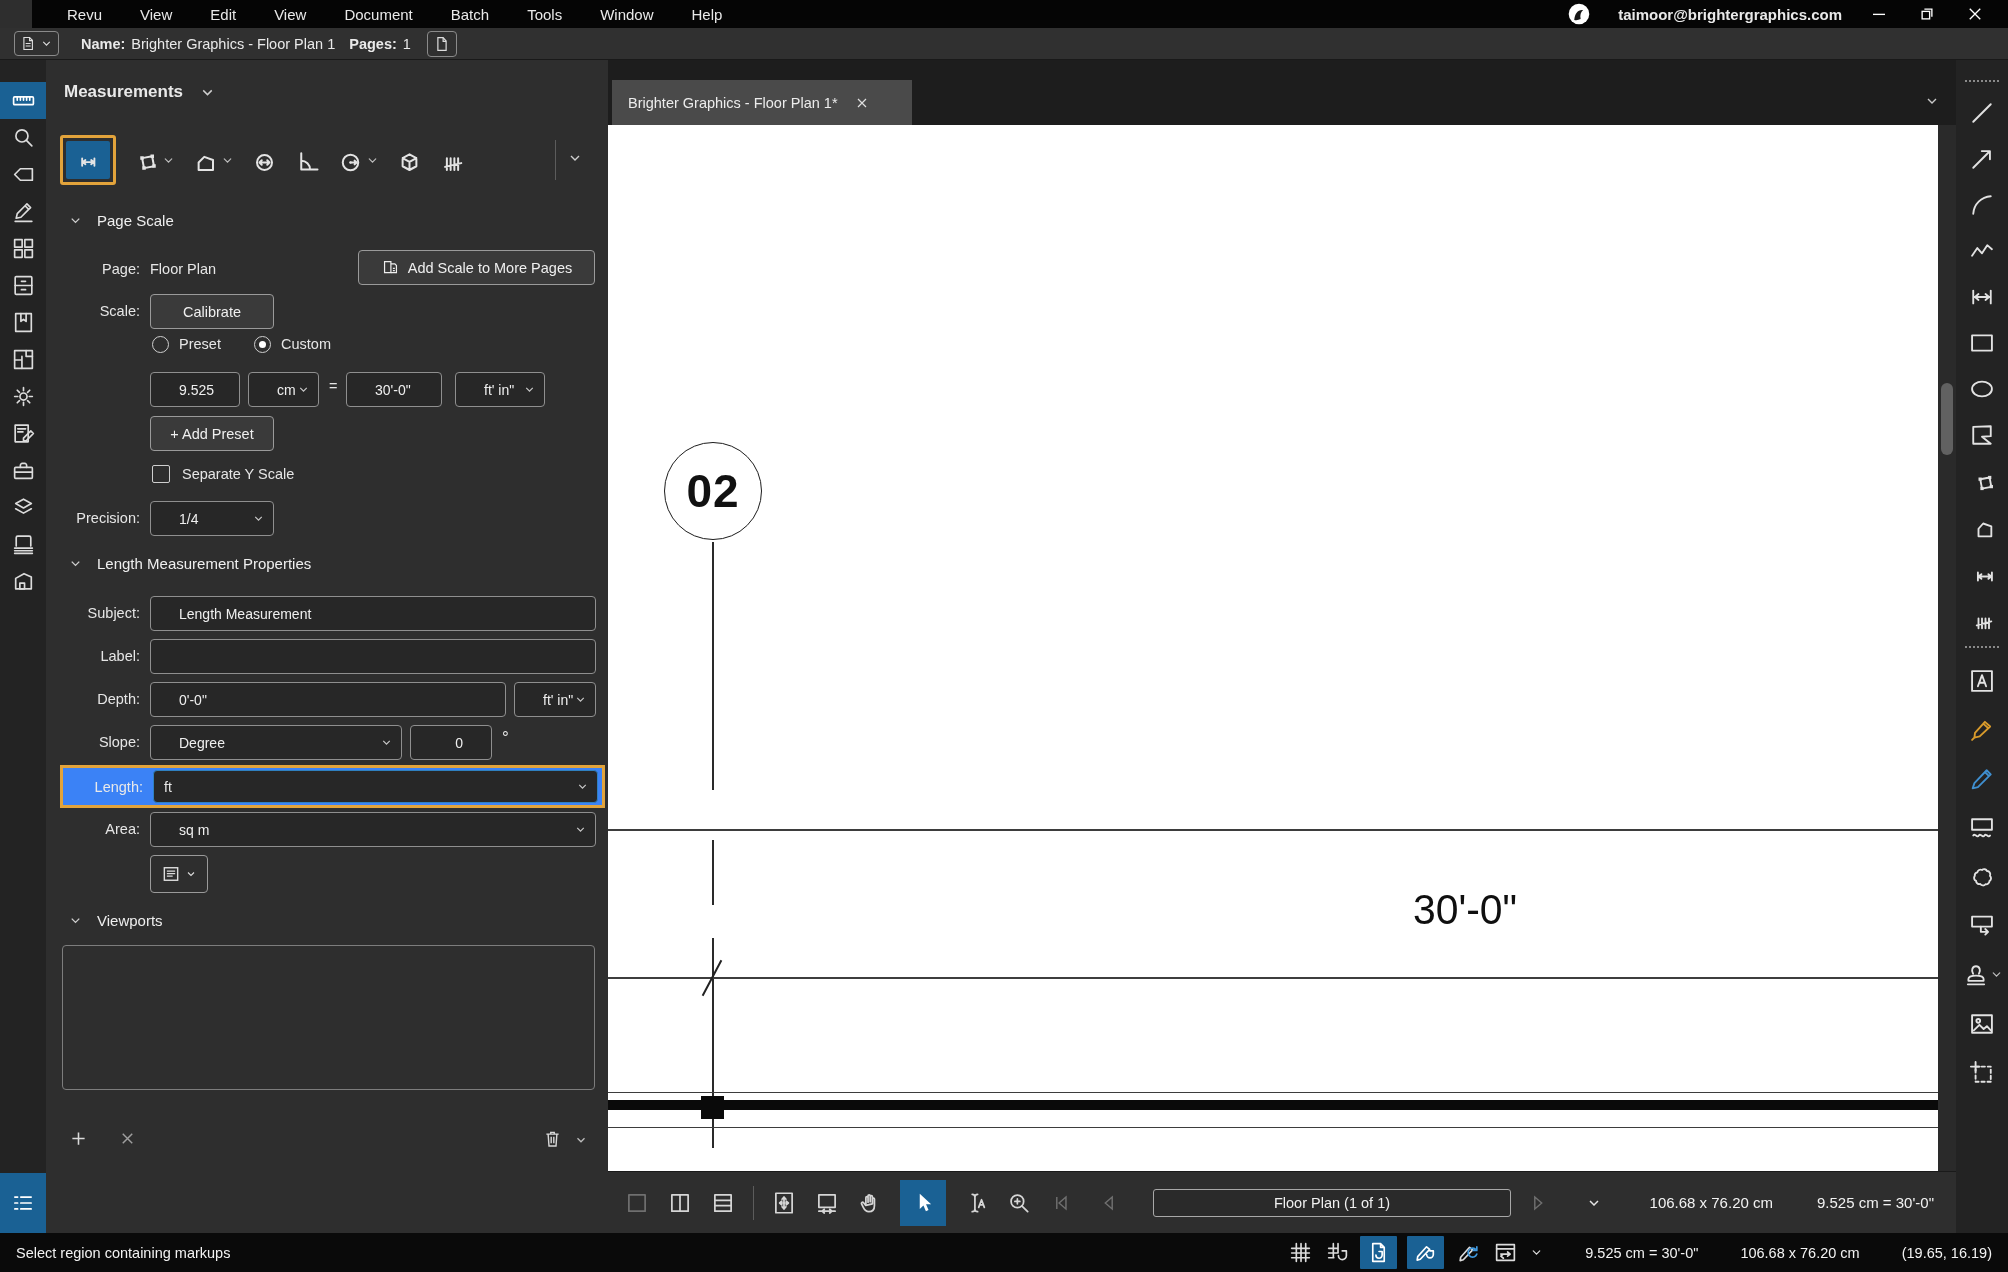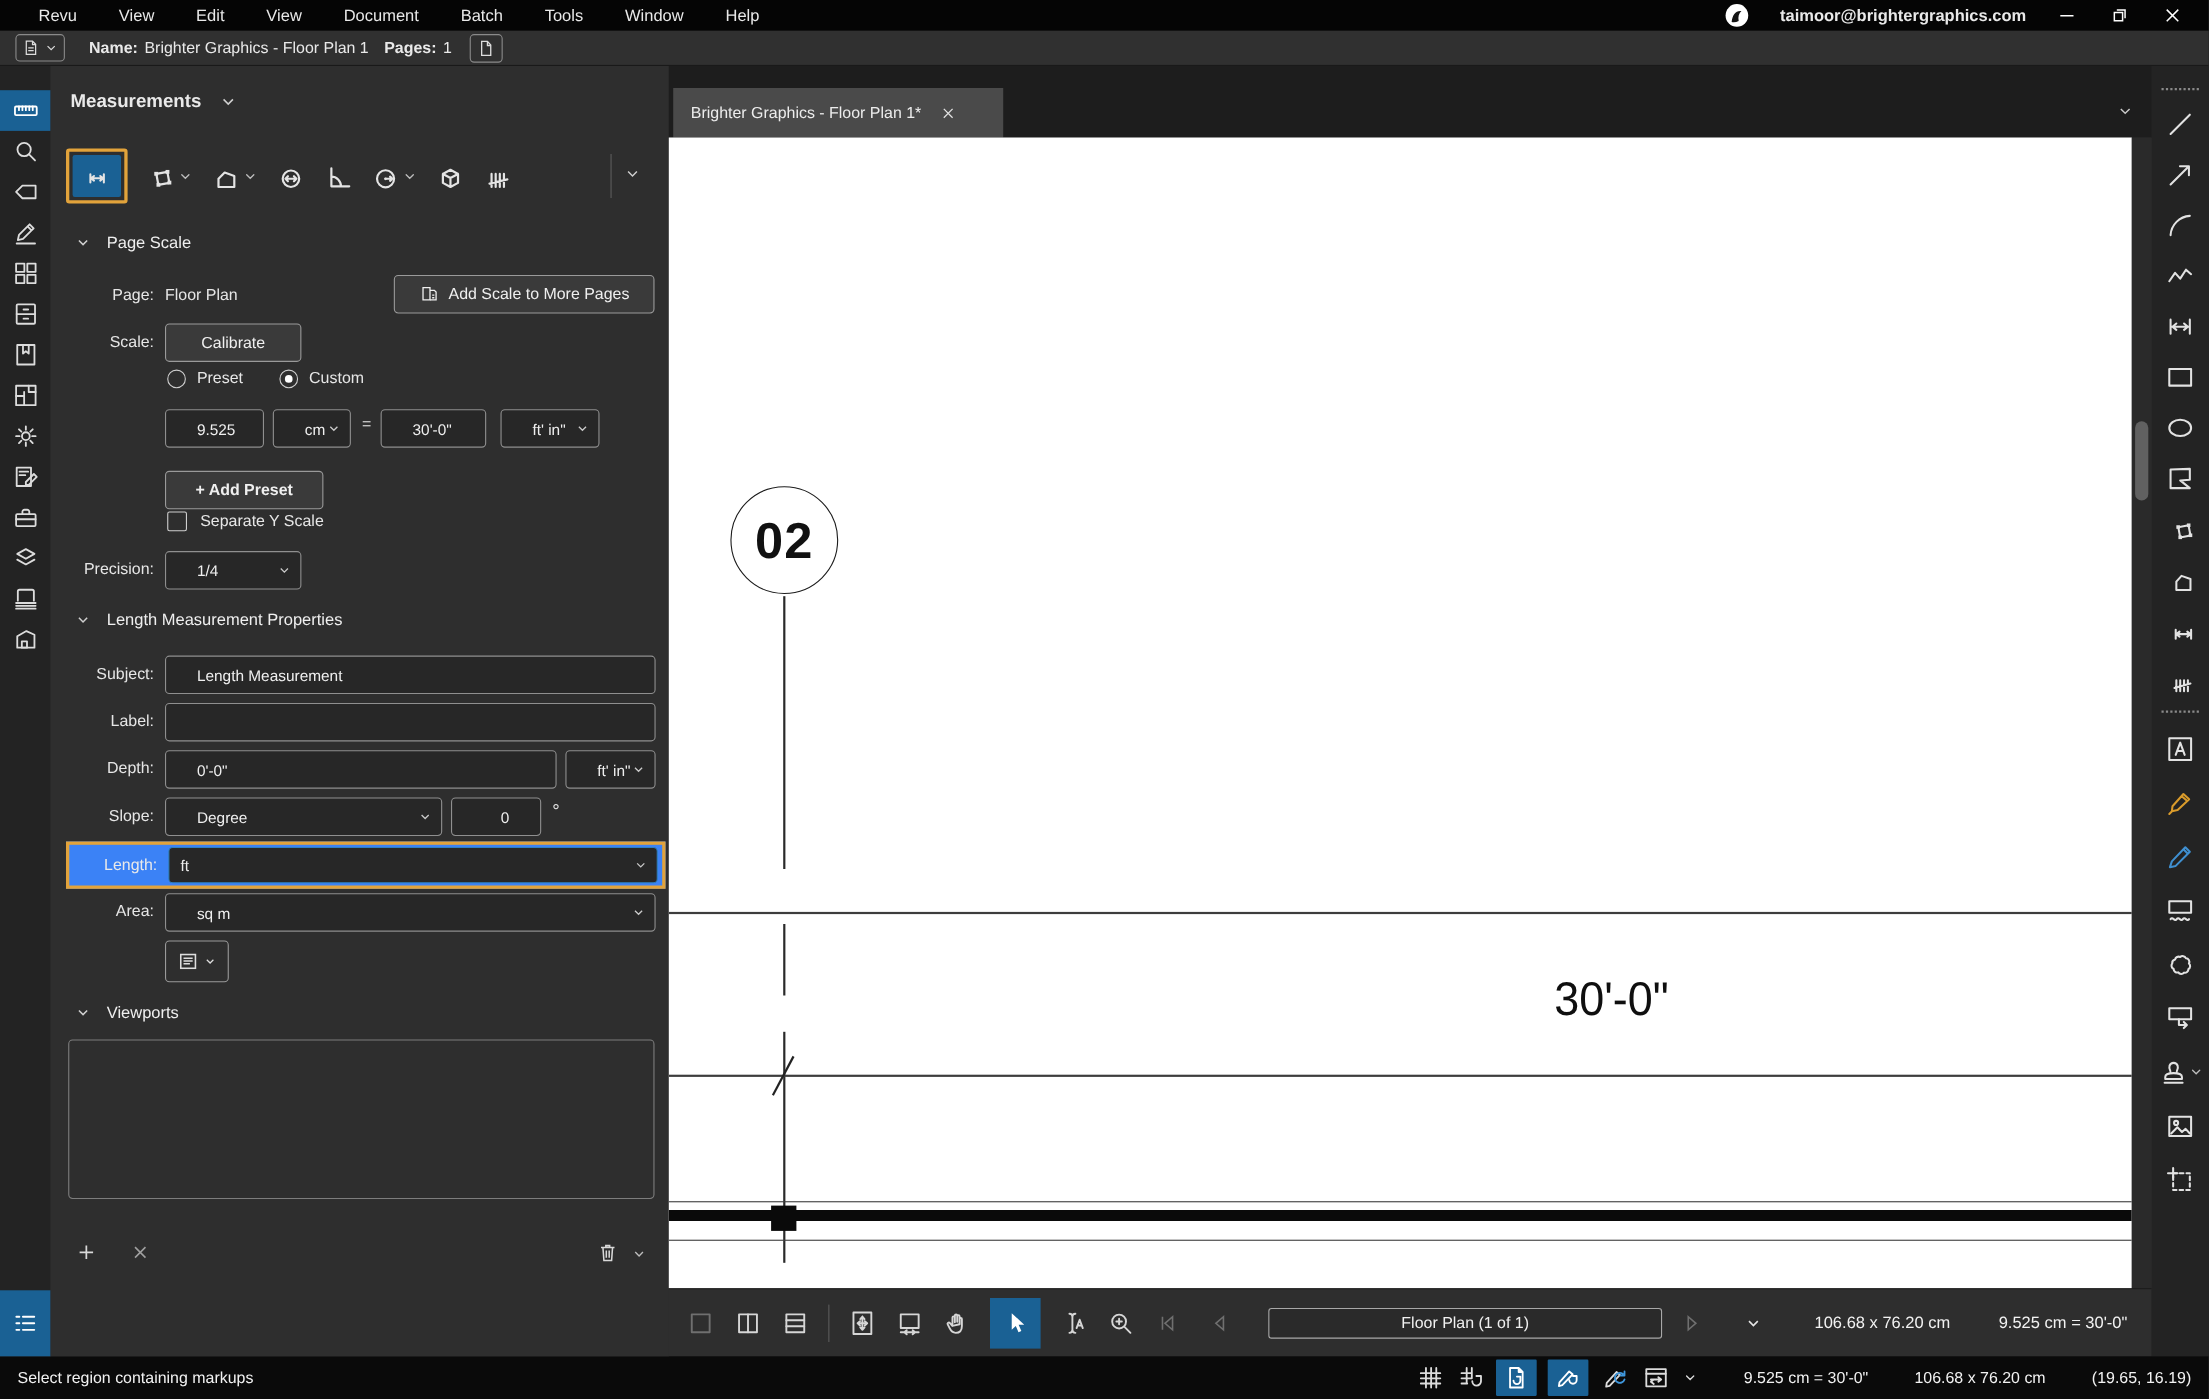--- a/index.html
+++ b/index.html
@@ -1,20 +1,20 @@
 <!DOCTYPE html>
 <html><head>
 <meta charset="utf-8">
 <style>
   html,body{margin:0;padding:0;background:#111;}
   *{box-sizing:border-box;}
   .app{width:2008px;height:1272px;position:relative;font-family:"Liberation Sans",sans-serif;color:#e9e9e9;background:#2e2e2e;overflow:hidden;display:flex;flex-direction:column;}
   svg{display:block;}
   
-  .titlebar{height:28px;background:#050505;display:flex;font-size:15px;flex:0 0 auto;}
+  .titlebar{height:28px;background:#050505;display:flex;font-size:15px;flex:0 0 auto;margin-left:32px;}
   .menus{display:flex;padding-left:16px;}
   .menu-item{padding:0 19px;height:28px;display:flex;align-items:center;cursor:default;}
   .tb-right{margin-left:auto;display:flex;align-items:center;gap:26px;padding-right:22px;}
   .email{font-weight:700;font-size:15px;}
   .winbtn{width:22px;height:22px;display:flex;align-items:center;justify-content:center;color:#fff;}
   
   .doc-toolbar{height:32px;background:#303030;border-bottom:1px solid #191919;display:flex;align-items:center;padding:0 14px;font-size:14.5px;flex:0 0 auto;}
   .dd-btn{border:1px solid #8a8a8a;border-radius:4px;height:25px;display:flex;align-items:center;padding:0 5px;gap:3px;color:#ddd;}
   .doc-name{margin-left:22px;display:flex;gap:6px;align-items:center;}
   .bold{font-weight:700;}
@@ -447,21 +447,21 @@
         </div>
       <div class="pselect" style="top:312px;left:409px;width:90px;">
         <span>ft' in"</span>
         <span class="chev">
             <svg width="13" height="13" viewBox="0 0 24 24" fill="none" stroke="currentColor" stroke-width="2.2">
               <path d="M6 9l6 6 6-6"></path>
             </svg>
           </span>
       </div>
 
-      <div class="pbtn" style="top:368px;left:104px;width:144px;font-weight:bold;">
+      <div class="pbtn" style="top:356px;left:104px;width:124px;">
         <span>+ Add Preset</span>
       </div>
 
       <div class="checkbox" style="top:405px;left:106px;"></div>
       <div class="pval" style="top:406px;left:136px;">Separate Y Scale</div>
 
       <div class="plabel" style="top:450px;">Precision:</div>
       <div class="pselect" style="top:441px;left:104px;width:124px;">
         <span>1/4</span>
         <span class="chev">

